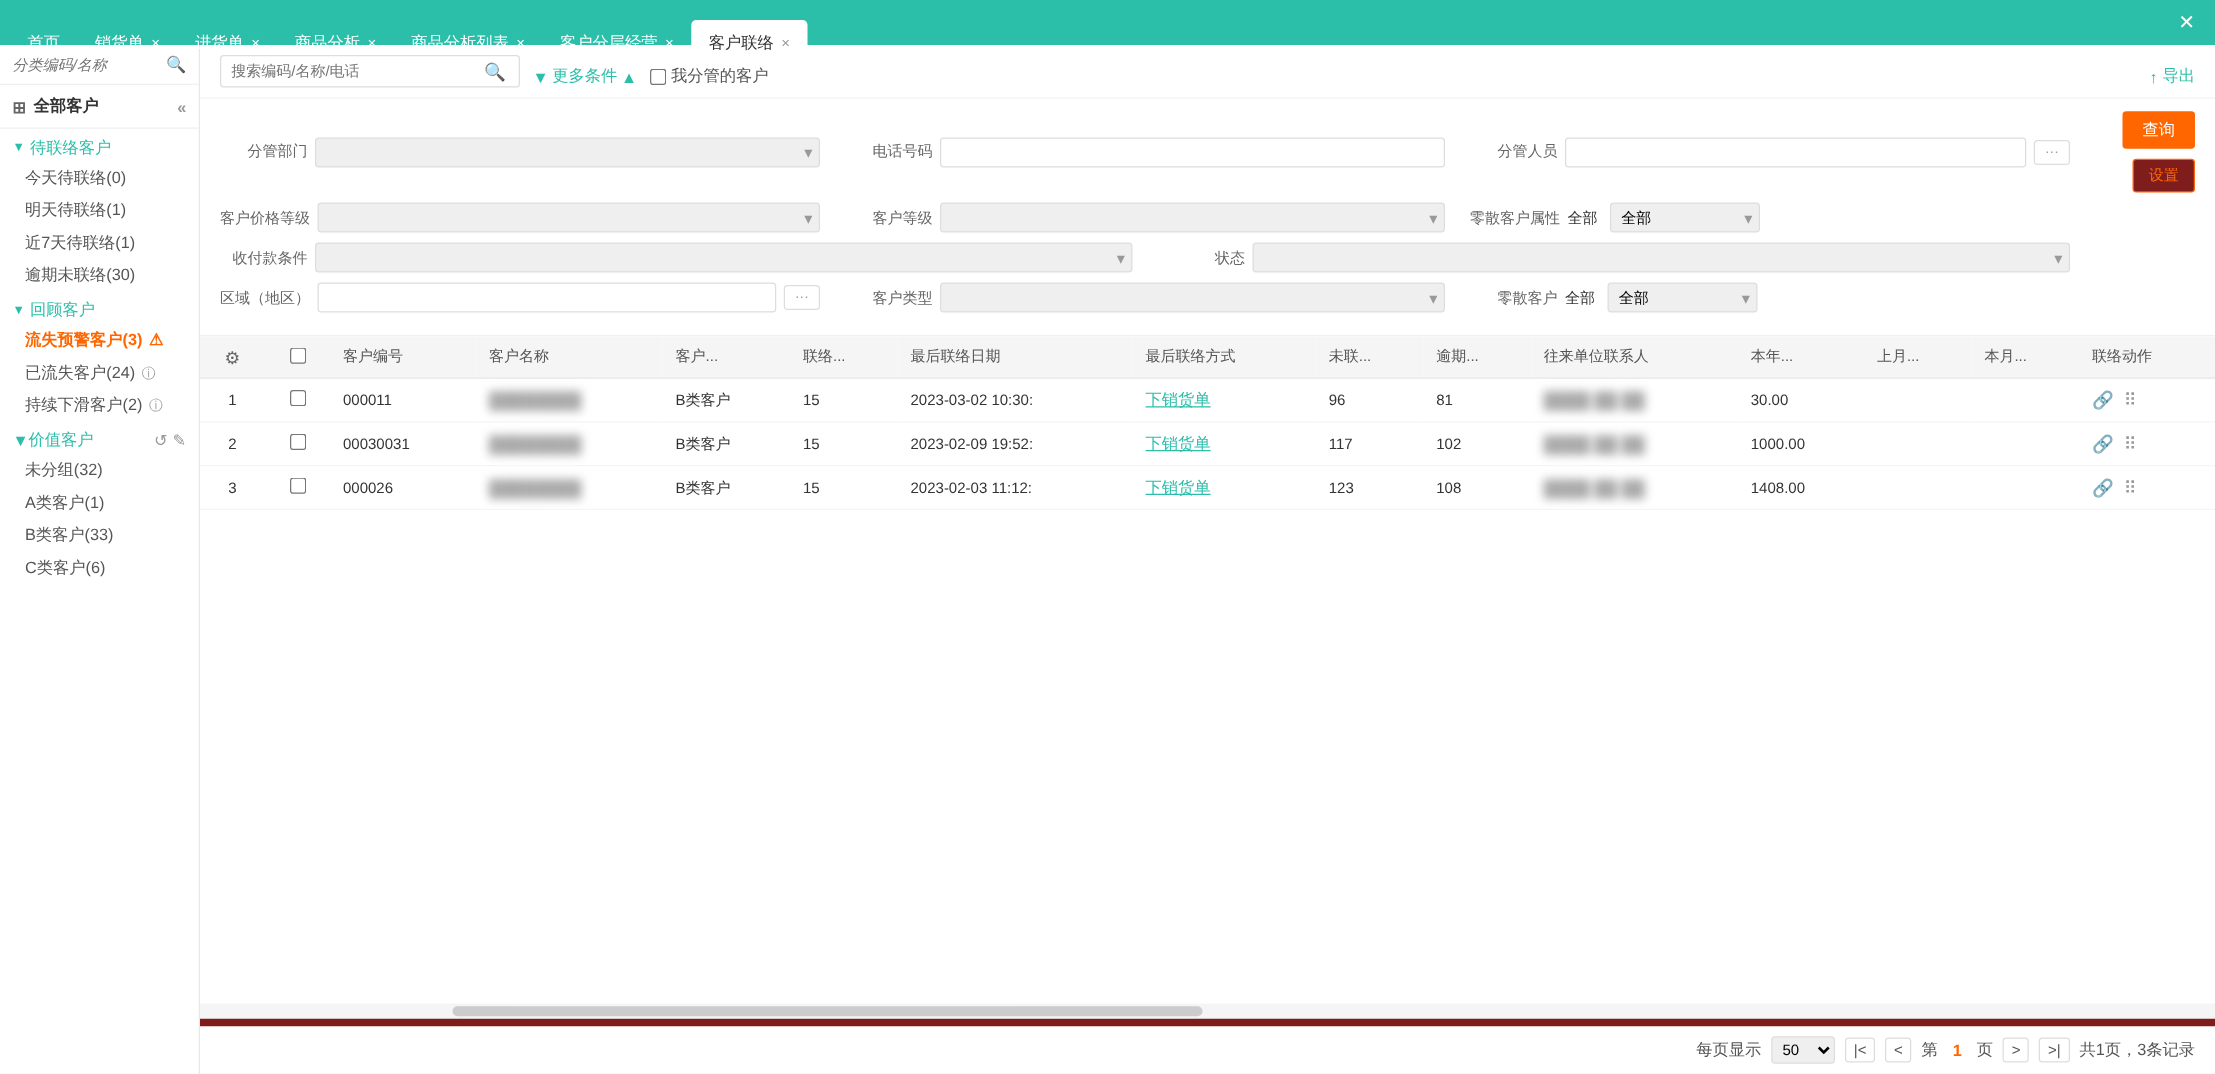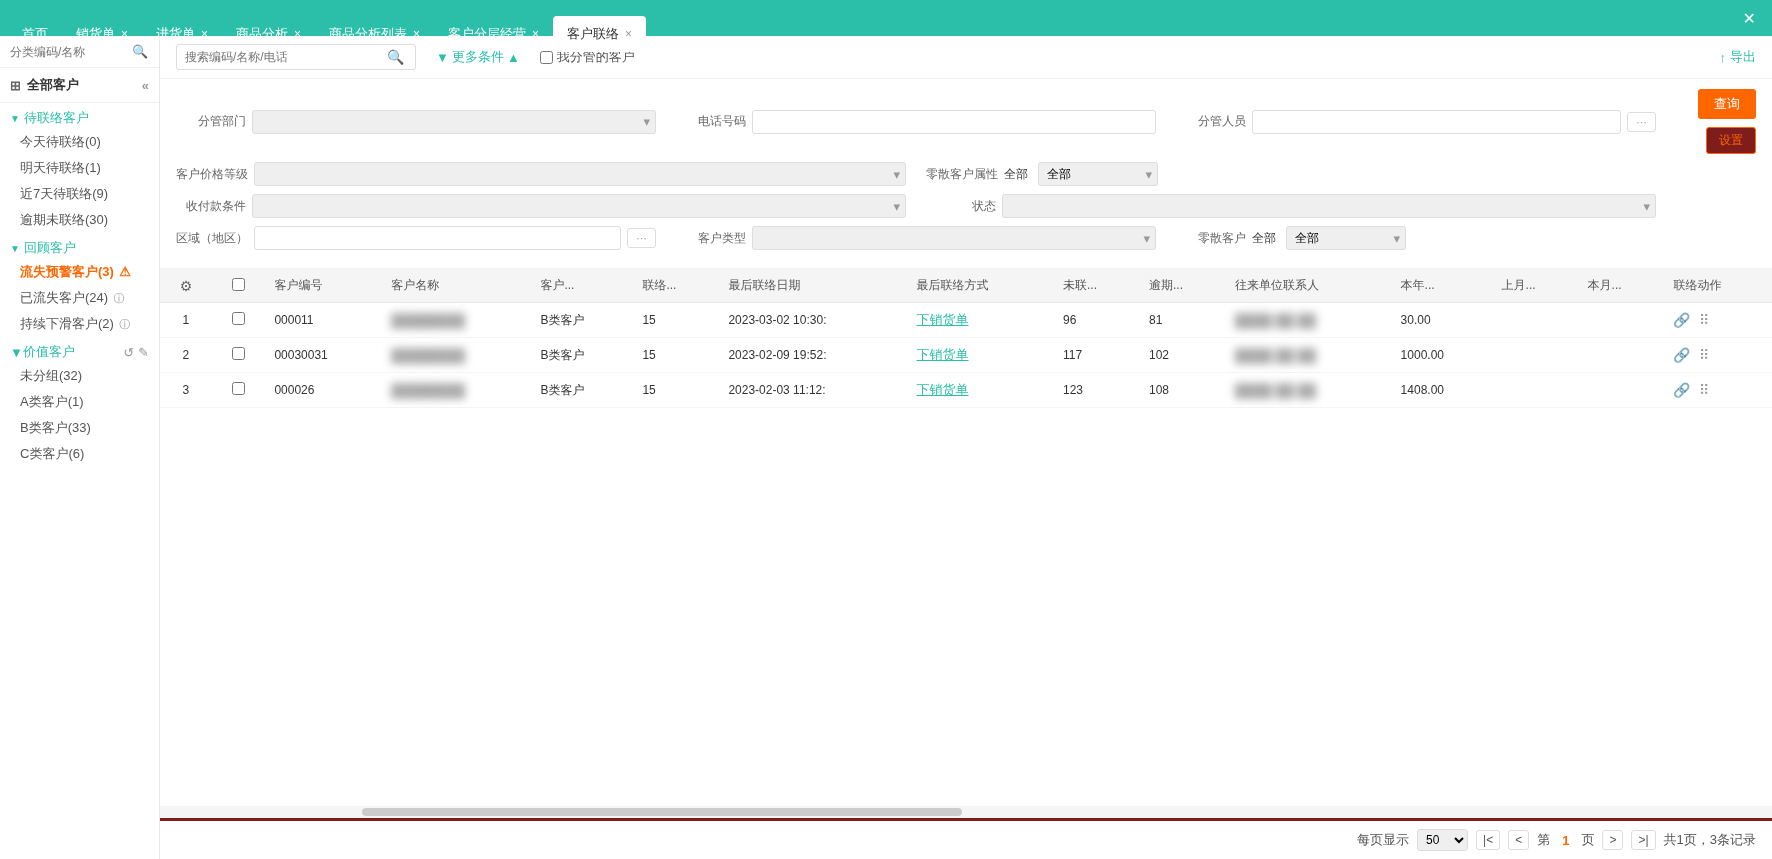--- a/index.html
+++ b/index.html
@@ -68,20 +68,21 @@
       align-items: center;
       padding: 8px 10px;
       border-bottom: 1px solid #f0f0f0;
     }
     .sidebar-search input {
       border: none;
       outline: none;
       font-size: 12px;
       color: #701a75;
       width: 100%;
+      font-style: italic;
     }
     .sidebar-search .search-icon { color: #ccc; margin-left: 4px; }
     .sidebar-all-customers {
       display: flex;
       align-items: center;
       padding: 8px 10px;
       font-weight: bold;
       color: #333;
       font-size: 13px;
       border-bottom: 1px solid #f0f0f0;
@@ -131,22 +132,22 @@
       display: flex;
       flex-direction: column;
       overflow: hidden;
     }
 
     
     .filter-bar {
       background: #fff;
       padding: 8px 16px;
       display: flex;
-      align-items: center;
-      gap: 20px;
+      align-items: flex-end;
+      gap: 10px;
       border-bottom: 1px solid #f0f0f0;
     }
     .filter-search-box {
       display: flex;
       align-items: center;
       border: 1px solid #ddd;
       border-radius: 3px;
       padding: 4px 8px;
       width: 240px;
     }
@@ -340,21 +341,21 @@
       font-size: 14px;
     }
 
     
     .pagination-bar {
       display: flex;
       align-items: center;
       justify-content: flex-end;
       padding: 8px 16px;
       background: #fff;
-      border-top: 3px solid #7f1d1d;
+      border-top: 6px solid #7f1d1d;
       gap: 8px;
       font-size: 12px;
       color: #555;
     }
     .pagination-bar select {
       border: 1px solid #ddd;
       border-radius: 3px;
       padding: 2px 4px;
       font-size: 12px;
       outline: none;
@@ -442,21 +443,21 @@
       <span class="arrow">▼</span>
       <span>待联络客户</span>
     </div>
     <div class="sidebar-item">
       <span>今天待联络(0)</span>
     </div>
     <div class="sidebar-item">
       <span>明天待联络(1)</span>
     </div>
     <div class="sidebar-item">
-      <span>近7天待联络(9)</span>
+      <span>近7天待联络(1)</span>
     </div>
     <div class="sidebar-item">
       <span>逾期未联络(30)</span>
     </div>
 
     <div class="sidebar-section-title">
       <span class="arrow">▼</span>
       <span>回顾客户</span>
     </div>
     <div class="sidebar-item active">
@@ -537,20 +538,26 @@
         </div>
         <div class="filter-actions">
           <button class="query-btn">查询</button>
           <button class="settings-btn">设置</button>
         </div>
       </div>
 
       <div class="filter-row">
         <div class="filter-field">
           <label>客户价格等级</label>
+          <div class="select-wrapper">
+            <select><option value=""></option></select>
+          </div>
+        </div>
+        <div class="filter-field">
+          <label>客户等级</label>
           <div class="select-wrapper">
             <select><option value=""></option></select>
           </div>
         </div>
         <div class="filter-field">
           <label>零散客户属性</label>
           <span style="margin-right:4px; font-size:12px; color:#333;">全部</span>
           <div class="select-wrapper" style="max-width:120px;">
             <select><option value="全部">全部</option></select>
           </div>

